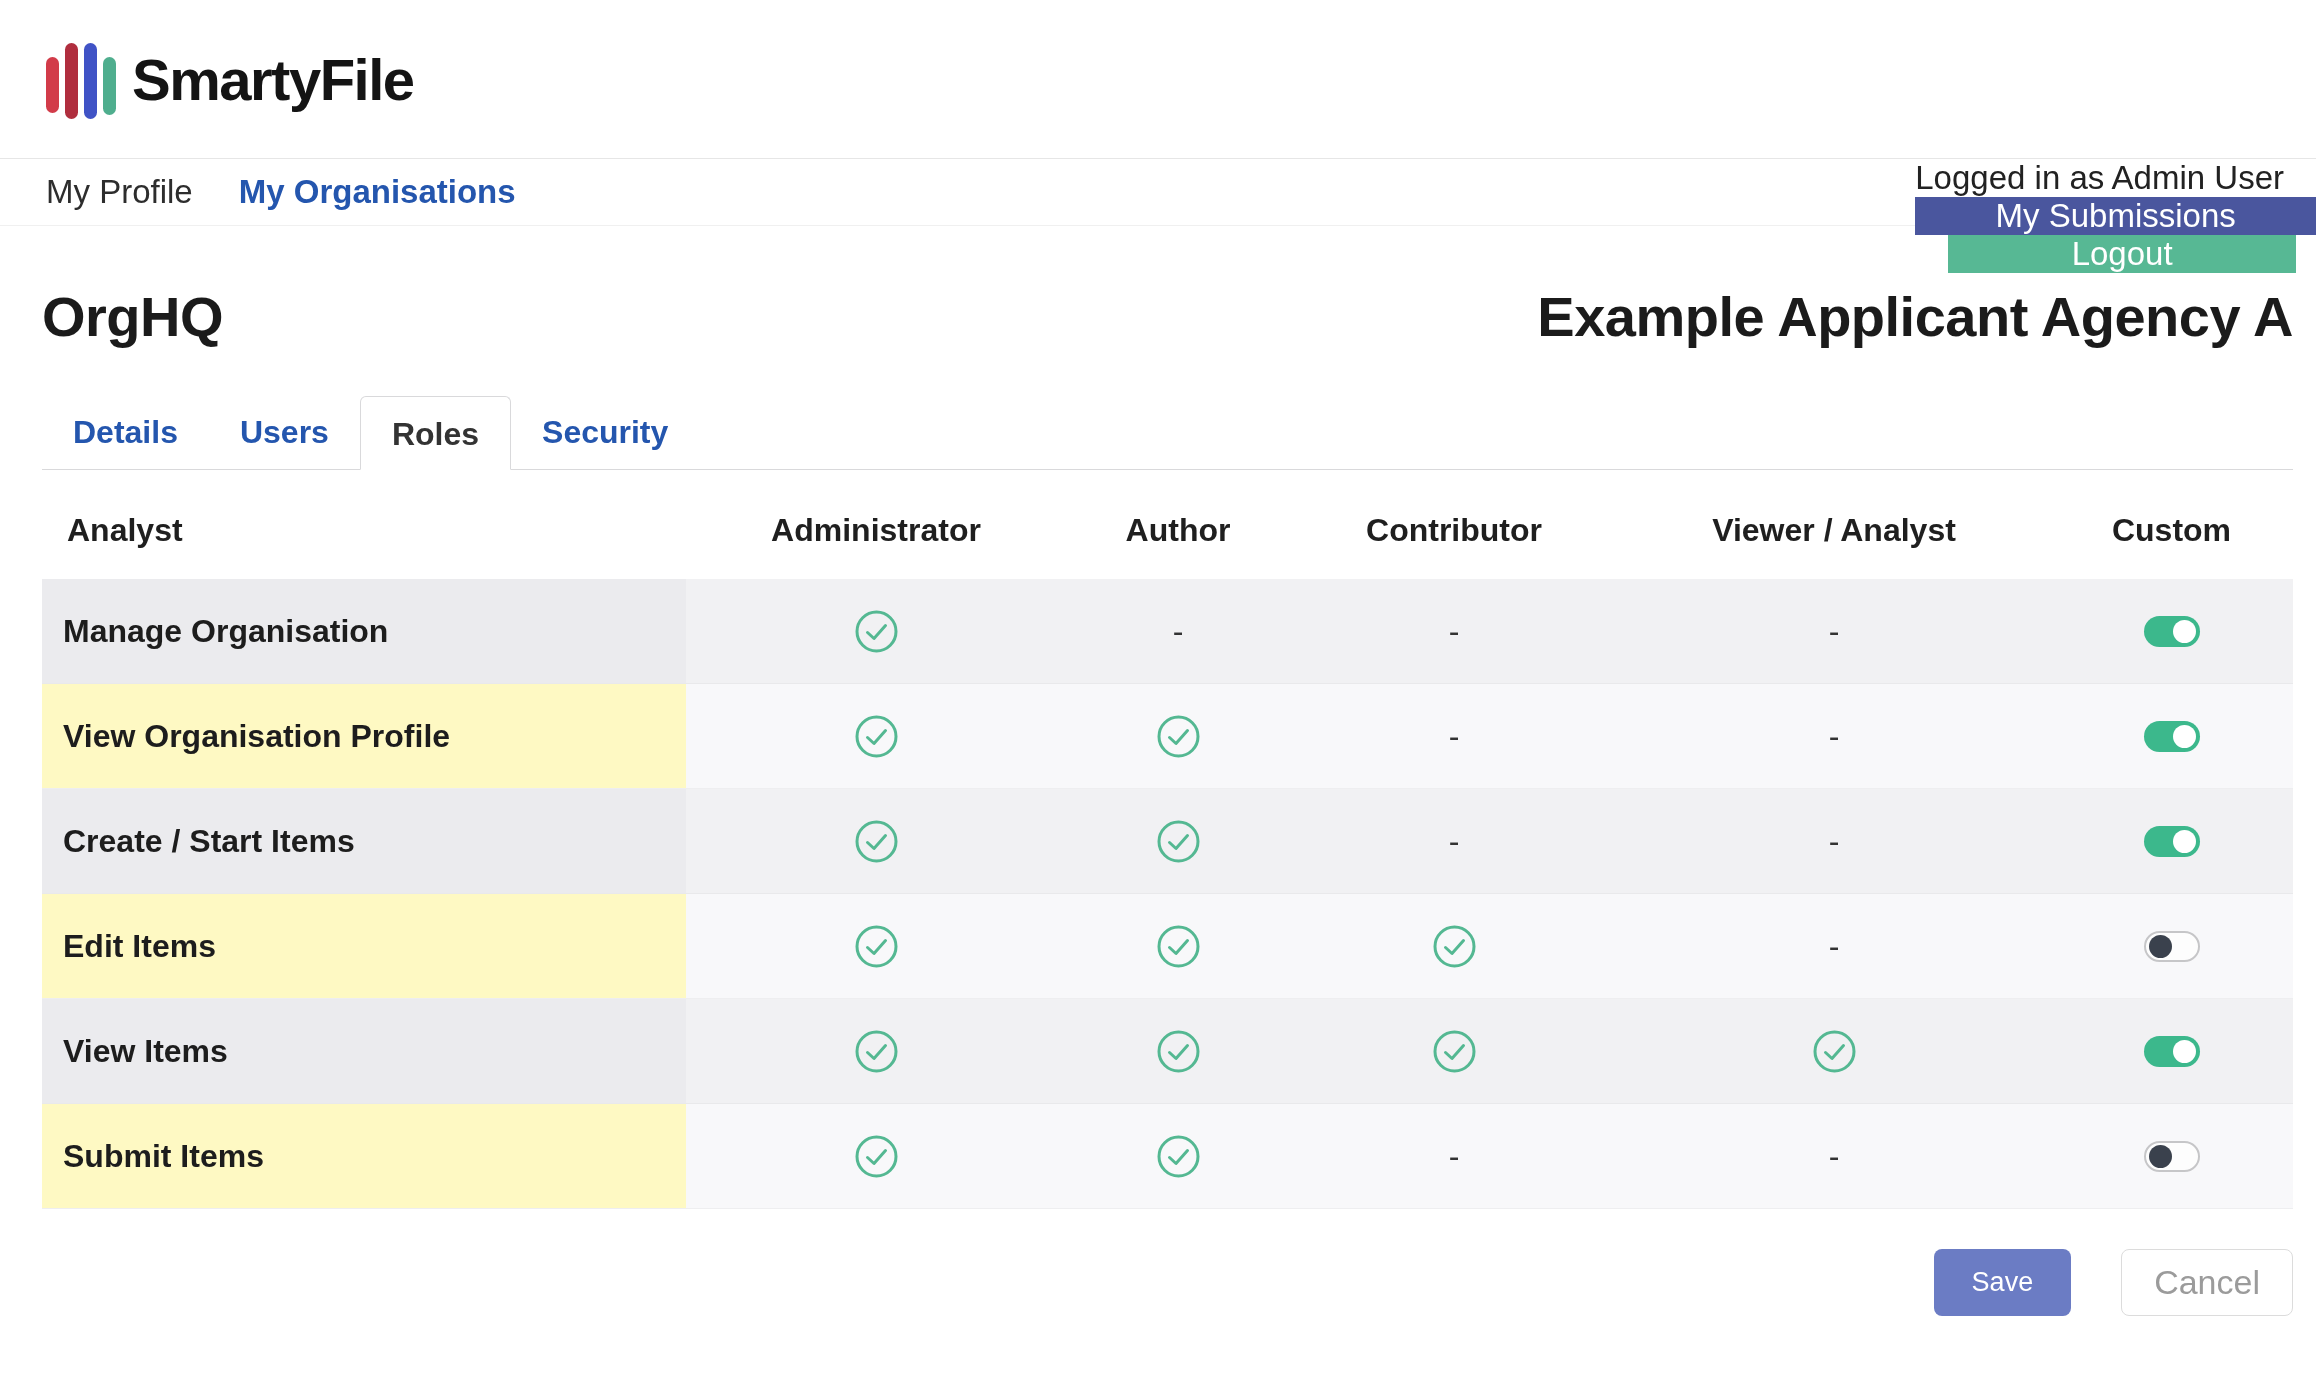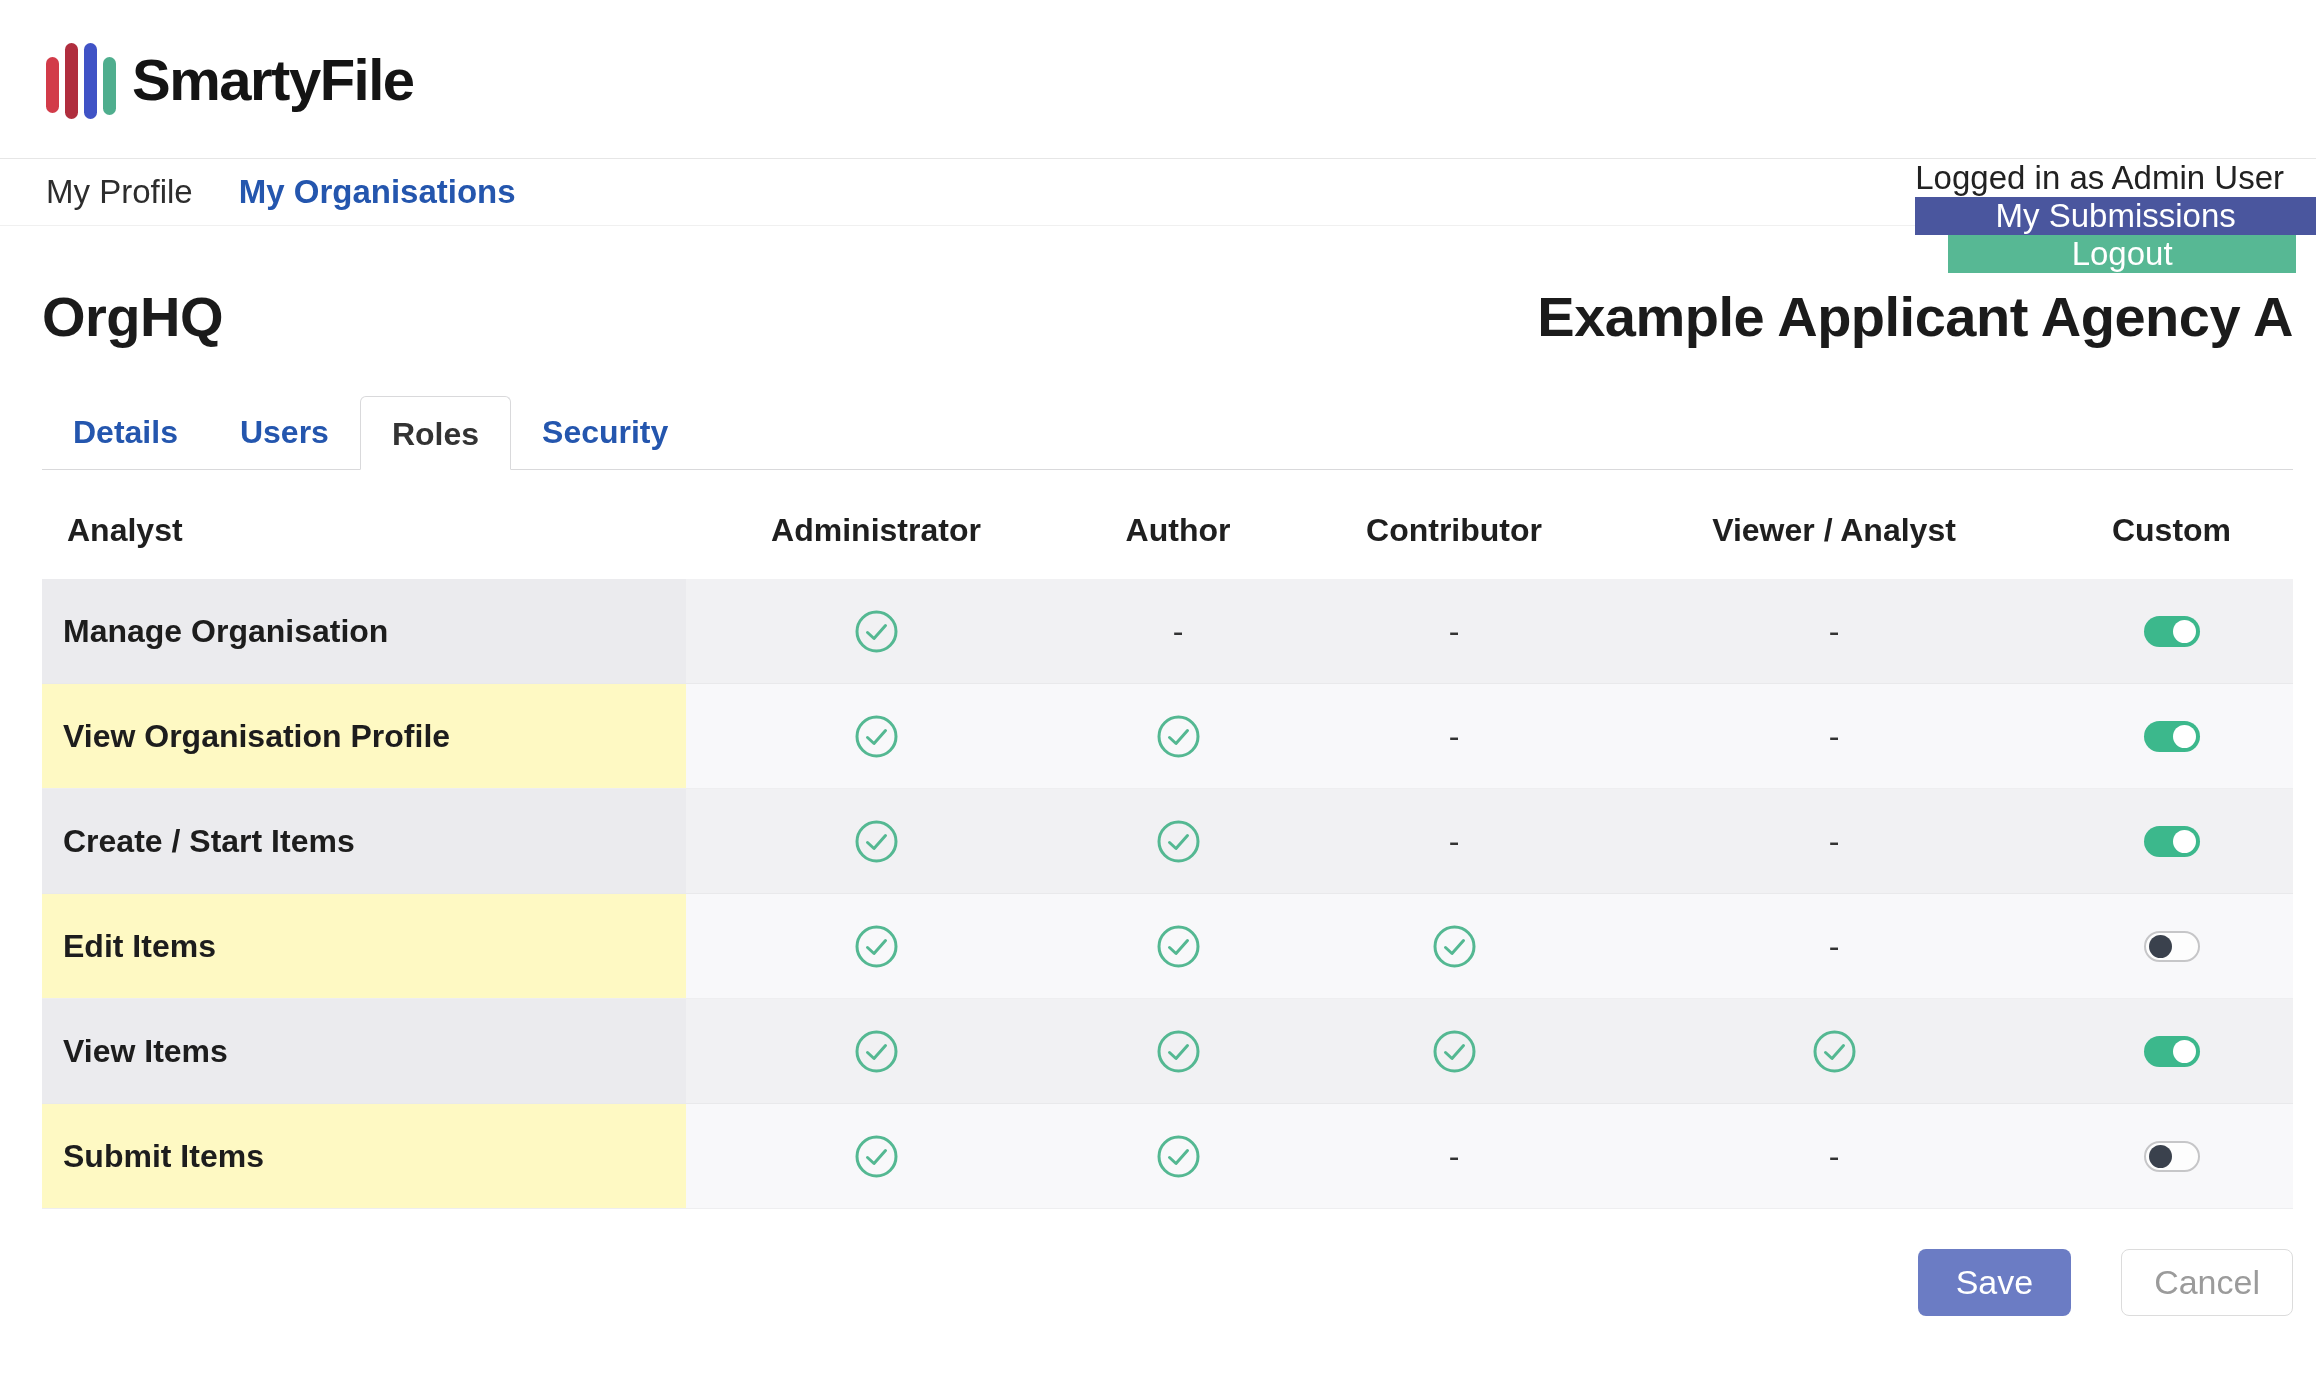--- a/index.html
+++ b/index.html
@@ -59,21 +59,21 @@
 
   
   .toggle { width:56px; height:31px; border-radius:16px; position:relative; cursor:pointer; }
   .toggle.on  { background:#3cb88c; }
   .toggle.on .knob  { position:absolute; right:4px; top:4px; width:23px; height:23px; border-radius:50%; background:#fff; }
   .toggle.off { background:#fdfdfd; border:2px solid #c6c6c8; }
   .toggle.off .knob { position:absolute; left:3px; top:2px; width:23px; height:23px; border-radius:50%; background:#3a414d; }
 
   
   .actions { display:flex; justify-content:flex-end; gap:50px; margin-top:40px; }
-  .btn-save { background:#6b7cc4; color:#fff; border:none; border-radius:8px; font-size:34px;
+  .btn-save { background:#6b7cc4; color:#fff; border:none; border-radius:8px; font-size:27px;
     padding:0 38px; height:67px; cursor:pointer; font-family:inherit; }
   .btn-cancel { background:#fff; color:#9b9b9b; border:1px solid #dcdcdc; border-radius:8px;
     font-size:34px; padding:0 32px; height:67px; cursor:pointer; font-family:inherit; }
 </style>
 </head>
 <body>
 
 <header class="top">
   <div class="logo">
     <span class="logo-bars">

